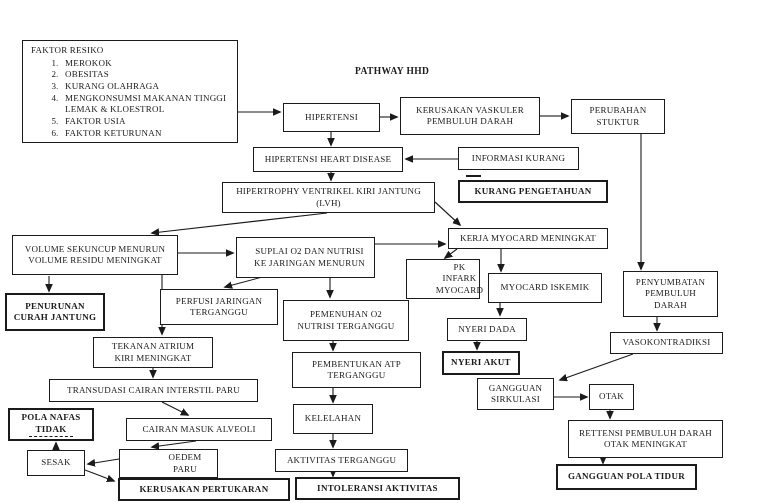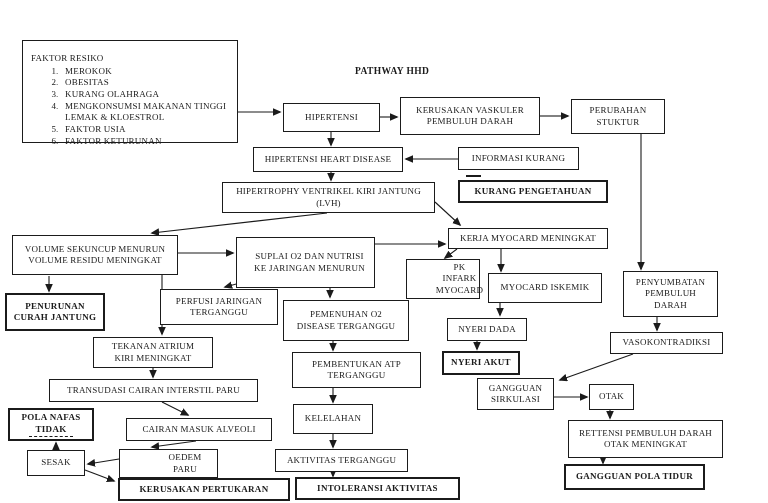--- a/index.html
+++ b/index.html
@@ -12,21 +12,21 @@
   }
   .node{
     position:absolute;border:1.6px solid #1b1b1b;background:#ffffff;
     display:flex;align-items:center;justify-content:center;text-align:center;
     font-size:9px;line-height:1.25;letter-spacing:.2px;white-space:pre-line;
     box-sizing:border-box;padding:1px 3px;
   }
   .node.bold{font-weight:bold;border-width:2px;letter-spacing:.3px;}
   .factor-box{
     position:absolute;border:1.8px solid #1b1b1b;background:#fff;box-sizing:border-box;
-    font-size:9px;line-height:1.3;letter-spacing:.2px;padding:12px 6px 2px 8px;
+    font-size:9px;line-height:1.3;letter-spacing:.2px;padding:4px 6px 2px 8px;
   }
   .factor-title{margin-bottom:1px;}
   .factor-box ol{margin:0;padding-left:30px;}
   .factor-box li{padding-left:4px;margin:0;}
   svg.wires{position:absolute;left:0;top:0;pointer-events:none;}
   .dashes{border-top:1.4px dashed #1b1b1b;width:44px;margin:1px auto 0 auto;}
   .solid-dash{position:absolute;border-top:2px solid #1b1b1b;width:15px;}
 </style>
 </head>
 <body>
@@ -98,36 +98,36 @@
 STUKTUR</div>
   <div class="node" style="left:253px;top:147px;width:150px;height:25px;">HIPERTENSI HEART DISEASE</div>
   <div class="node" style="left:458px;top:147px;width:121px;height:23px;">INFORMASI KURANG</div>
   <div class="solid-dash" style="left:466px;top:175px;"></div>
   <div class="node bold" style="left:458px;top:180px;width:150px;height:23px;">KURANG PENGETAHUAN</div>
   <div class="node" style="left:222px;top:182px;width:213px;height:31px;">HIPERTROPHY VENTRIKEL KIRI JANTUNG
 (LVH)</div>
 
   <div class="node" style="left:12px;top:235px;width:166px;height:40px;">VOLUME SEKUNCUP MENURUN
 VOLUME RESIDU MENINGKAT</div>
-  <div class="node" style="left:236px;top:237px;width:139px;height:51px;padding-left:11px;">SUPLAI O2 DAN NUTRISI
+  <div class="node" style="left:236px;top:237px;width:139px;height:41px;padding-left:11px;">SUPLAI O2 DAN NUTRISI
 KE JARINGAN MENURUN</div>
   <div class="node" style="left:448px;top:228px;width:160px;height:21px;">KERJA MYOCARD MENINGKAT</div>
   <div class="node" style="left:406px;top:259px;width:74px;height:40px;padding-left:36px;">PK INFARK
 MYOCARD</div>
   <div class="node" style="left:623px;top:271px;width:95px;height:46px;">PENYUMBATAN
 PEMBULUH
 DARAH</div>
   <div class="node" style="left:488px;top:273px;width:114px;height:30px;">MYOCARD ISKEMIK</div>
 
   <div class="node bold" style="left:5px;top:293px;width:100px;height:38px;">PENURUNAN
 CURAH JANTUNG</div>
   <div class="node" style="left:160px;top:289px;width:118px;height:36px;">PERFUSI JARINGAN
 TERGANGGU</div>
   <div class="node" style="left:283px;top:300px;width:126px;height:41px;">PEMENUHAN O2
-DISEASE TERGANGGU</div>
+NUTRISI TERGANGGU</div>
   <div class="node" style="left:447px;top:318px;width:80px;height:23px;">NYERI DADA</div>
   <div class="node bold" style="left:442px;top:351px;width:78px;height:24px;">NYERI AKUT</div>
   <div class="node" style="left:610px;top:332px;width:113px;height:22px;">VASOKONTRADIKSI</div>
 
   <div class="node" style="left:93px;top:337px;width:120px;height:31px;">TEKANAN ATRIUM
 KIRI MENINGKAT</div>
   <div class="node" style="left:49px;top:379px;width:209px;height:23px;">TRANSUDASI CAIRAN INTERSTIL PARU</div>
   <div class="node" style="left:292px;top:352px;width:129px;height:36px;">PEMBENTUKAN ATP
 TERGANGGU</div>
   <div class="node" style="left:477px;top:378px;width:77px;height:32px;">GANGGUAN
@@ -142,15 +142,15 @@
   <div class="node" style="left:126px;top:418px;width:146px;height:23px;">CAIRAN MASUK ALVEOLI</div>
   <div class="node" style="left:568px;top:420px;width:155px;height:38px;">RETTENSI PEMBULUH DARAH
 OTAK MENINGKAT</div>
   <div class="node" style="left:293px;top:404px;width:80px;height:30px;">KELELAHAN</div>
 
   <div class="node" style="left:27px;top:450px;width:58px;height:26px;">SESAK</div>
   <div class="node" style="left:119px;top:449px;width:99px;height:29px;padding-left:36px;">OEDEM PARU</div>
   <div class="node" style="left:275px;top:449px;width:133px;height:23px;">AKTIVITAS TERGANGGU</div>
   <div class="node bold" style="left:118px;top:478px;width:172px;height:23px;">KERUSAKAN PERTUKARAN</div>
   <div class="node bold" style="left:295px;top:477px;width:165px;height:23px;">INTOLERANSI AKTIVITAS</div>
-  <div class="node bold" style="left:556px;top:464px;width:141px;height:26px;margin-left:8px;">GANGGUAN POLA TIDUR</div>
+  <div class="node bold" style="left:556px;top:464px;width:141px;height:26px;">GANGGUAN POLA TIDUR</div>
 
 </div>
 
 </body></html>

